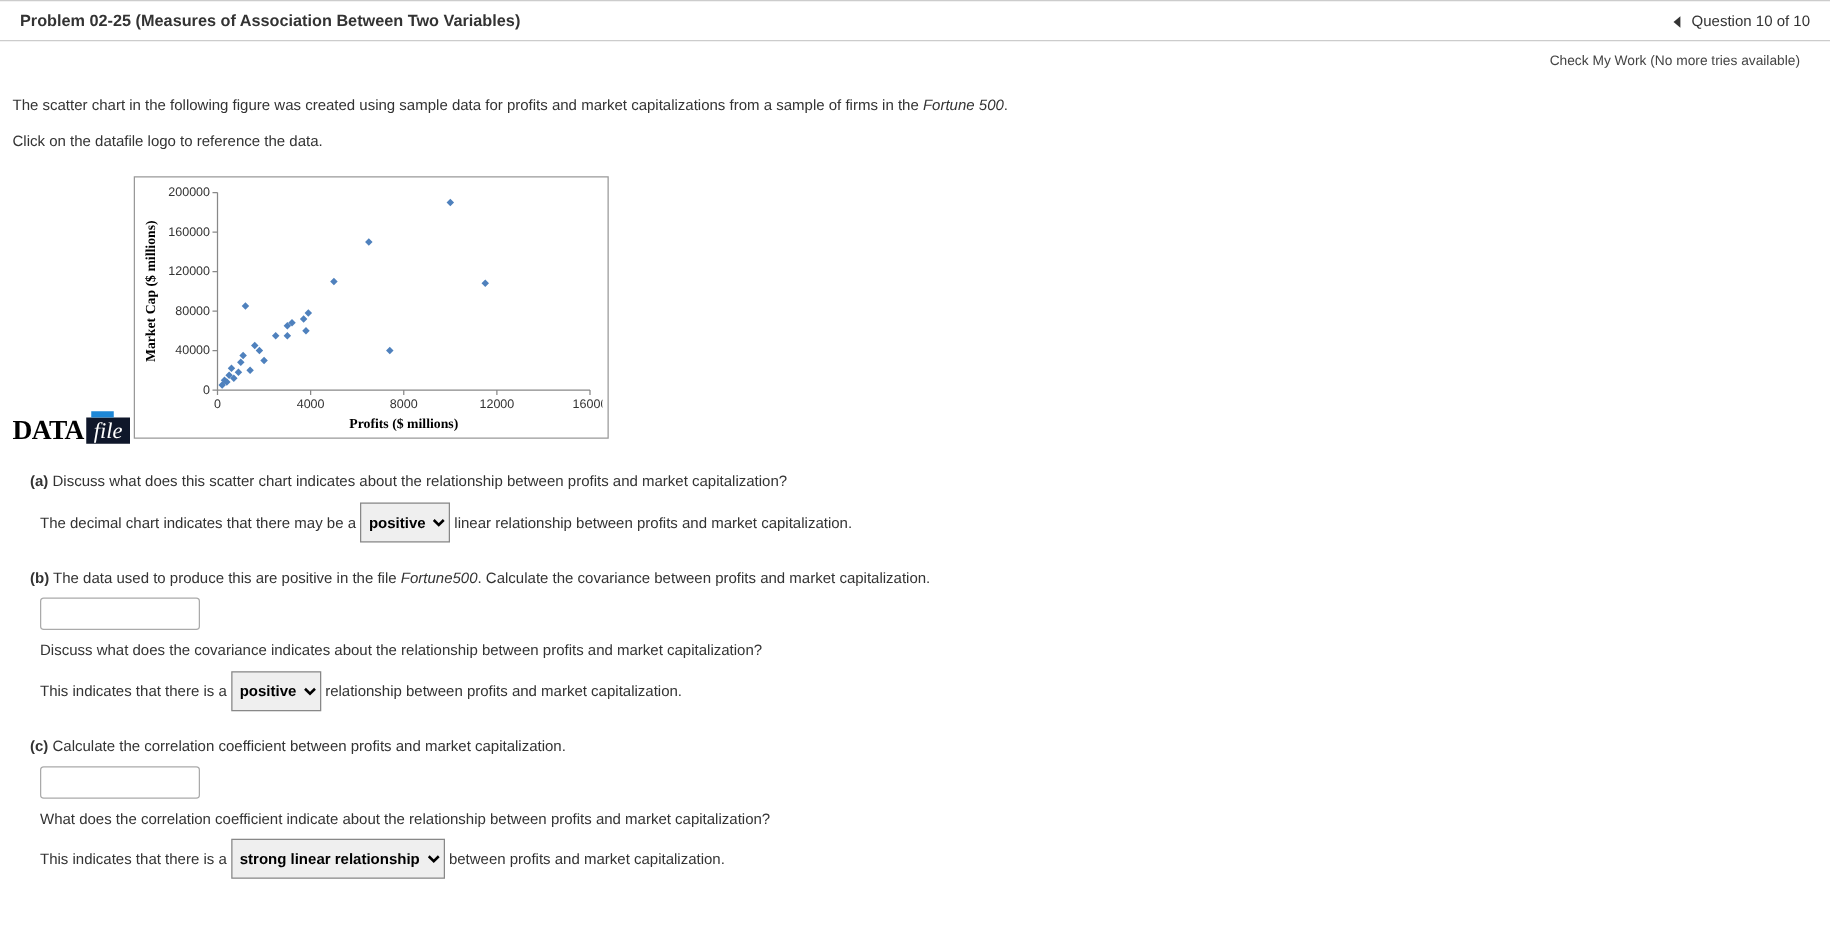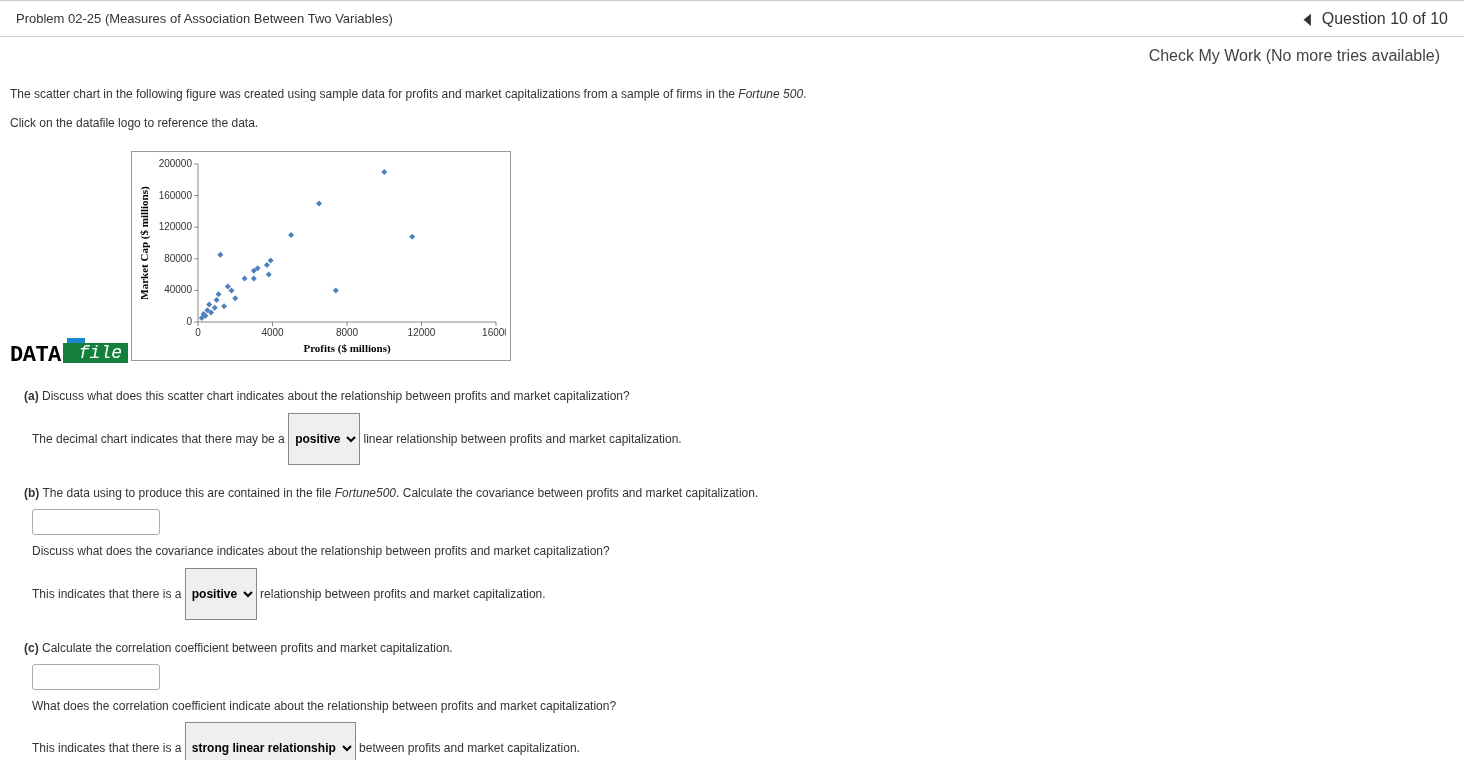--- a/index.html
+++ b/index.html
@@ -1,30 +1,30 @@
 <!DOCTYPE html>
 <html><head>
 <meta charset="utf-8">
 <style>
 html,body{margin:0;padding:0;font-family:Verdana,Geneva,sans-serif;font-size:12px;color:#333;background:#fff}
 .header-bar{border-top:1px solid #ccc;border-bottom:1px solid #ccc;display:flex;justify-content:space-between;align-items:center;padding:8px 16px}
-.header-bar .title{font-weight:normal;font-size:13px}
-.header-bar .qnum{font-size:16px;color:#333}
+.header-bar .title{font-weight:bold;font-size:13px}
+.header-bar .qnum{font-size:12px;color:#333}
 .header-bar .qnum .caret{display:inline-block;margin-right:4px;transform:scaleX(.6)}
-.check-row{text-align:right;padding:10px 24px 0 0;font-size:16px;color:#444}
+.check-row{text-align:right;padding:10px 24px 0 0;font-size:11px;color:#444}
 .content{padding:10px}
 .para{margin:10px 0;line-height:1.6}
-.datafile{display:inline-flex;align-items:flex-start;font-family:Liberation Mono, monospace;cursor:pointer;margin-top:22px}
+.datafile{display:inline-flex;align-items:center;font-family:Liberation Serif, serif;cursor:pointer;margin-top:22px}
 .datafile .data-word{font-size:22px;font-weight:bold;color:#000;letter-spacing:-.5px}
-.datafile .file-box{position:relative;background:#15803d;color:#fff;font-style:italic;font-size:18px;padding:0 6px 0 16px;margin-left:2px;display:flex;align-items:center}
+.datafile .file-box{position:relative;background:#0f172a;color:#fff;font-style:italic;font-size:18px;padding:0 6px 0 6px;margin-left:2px;display:flex;align-items:center}
 .datafile .file-tab{position:absolute;top:-5px;left:4px;width:18px;height:5px;background:#1e87d6}
 .chart-box{border:1px solid #999;margin-top:8px;display:inline-block;padding:4px}
 .q-block{margin:18px 0 6px 14px;line-height:1.7}
 .q-sub{margin:6px 0 6px 22px;line-height:1.7}
-select.inline{font-weight:bold;font-size:12px;padding:17px 2px;border:1px solid #888}
+select.inline{font-weight:bold;font-size:12px;padding:7px 2px;border:1px solid #888}
 input.num{width:118px;height:20px;border:1px solid #aaa;border-radius:3px;padding:2px 4px;font-size:12px}
 .bold{font-weight:bold}
 em{}
 
 
 svg{display:block}
 .axis-line{stroke:#888;stroke-width:1;fill:none}
 .tick{stroke:#888;stroke-width:1}
 .tick-label{font-size:10px;fill:#333;font-family:Arial}
 .axis-title{font-size:11px;fill:#000;font-family:'Times New Roman',serif;font-weight:bold}
@@ -124,21 +124,21 @@
     <span>The decimal chart indicates that there may be a</span>
     <select class="inline">
       <option>positive</option>
     </select>
     <span>linear relationship between profits and market capitalization.</span>
   </div>
 
   
   <div class="q-block">
     <span class="bold">(b)</span>
-    <span>The data using to produce this are contained in the file </span><em>Fortune500</em><span>. Calculate the covariance between profits and market capitalization.</span>
+    <span>The data used to produce this are positive in the file </span><em>Fortune500</em><span>. Calculate the covariance between profits and market capitalization.</span>
   </div>
   <div class="q-sub">
     <input class="num" type="text" value="" style="">
   </div>
   <div class="q-sub">Discuss what does the covariance indicates about the relationship between profits and market capitalization?</div>
   <div class="q-sub">
     <span>This indicates that there is a</span>
     <select class="inline">
       <option>positive</option>
     </select>

